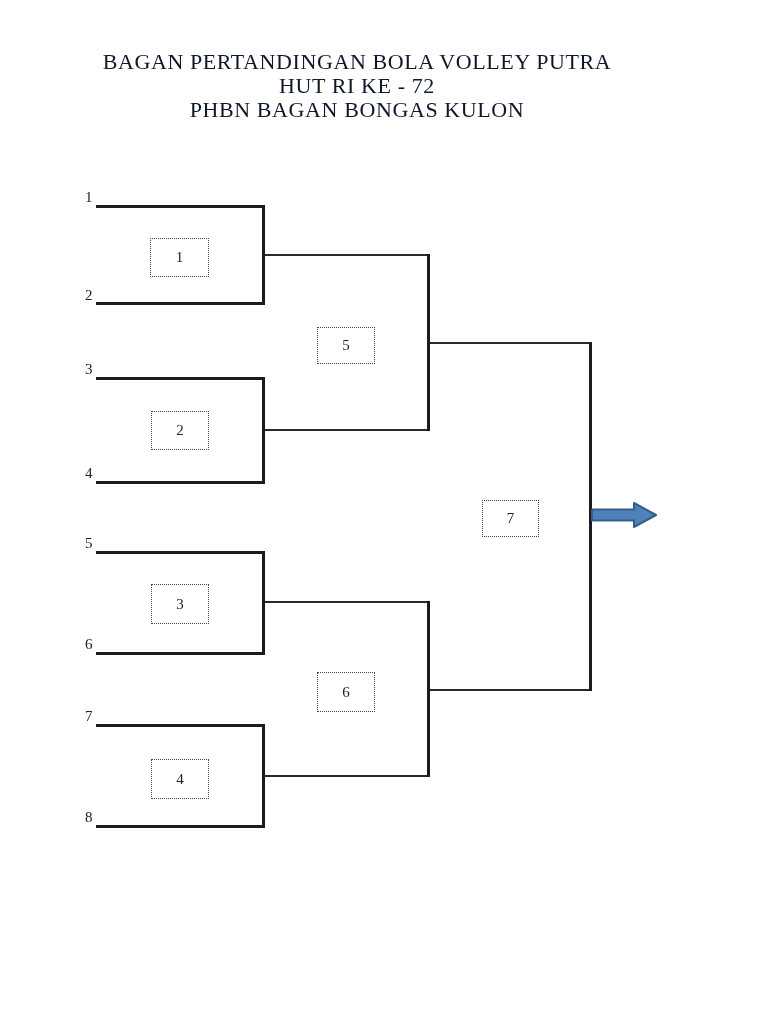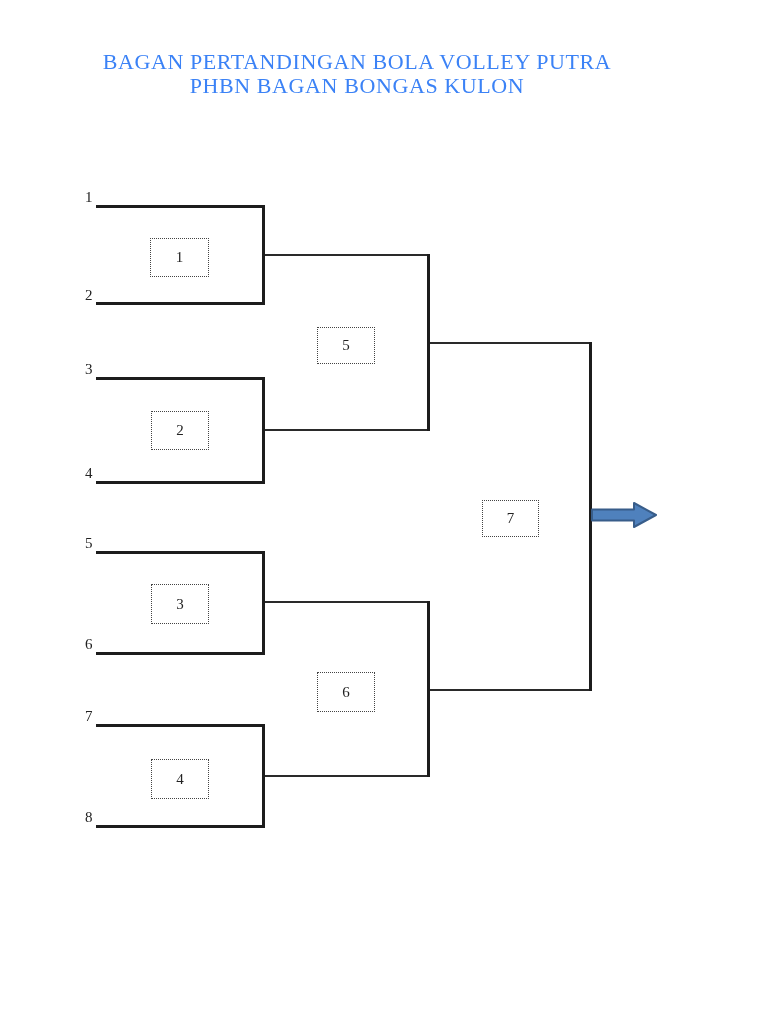--- a/index.html
+++ b/index.html
@@ -15,21 +15,21 @@
     width: 768px; height: 1024px;
     background: #ffffff;
   }
   .title-block {
     position: absolute;
     left: 0; top: 50px; width: 714px;
     text-align: center;
     font-size: 22px;
     line-height: 24px;
     letter-spacing: 0.6px;
-    color: #3b82f6;
+    color: #0f172a;
   }
   .bracket-line {
     position: absolute;
     background: #1c1c1c;
   }
   .bracket-line.thin { background: #2a2a2a; }
   .match-box {
     position: absolute;
     border: 1px dotted #444;
     background: #ffffff;
@@ -54,20 +54,21 @@
     width: 68px; height: 28px;
   }
 </style>
 </head>
 <body>
 
 <div class="page">
 
   <div class="title-block">
     <div>BAGAN PERTANDINGAN BOLA VOLLEY PUTRA</div>
+    <div>HUT RI KE - 72</div>
     <div>PHBN BAGAN BONGAS KULON</div>
   </div>
 
   <div class="seed-label" style="top:189px;">1</div>
   <div class="seed-label" style="top:287px;">2</div>
   <div class="seed-label" style="top:361px;">3</div>
   <div class="seed-label" style="top:465px;">4</div>
   <div class="seed-label" style="top:535px;">5</div>
   <div class="seed-label" style="top:636px;">6</div>
   <div class="seed-label" style="top:708px;">7</div>

